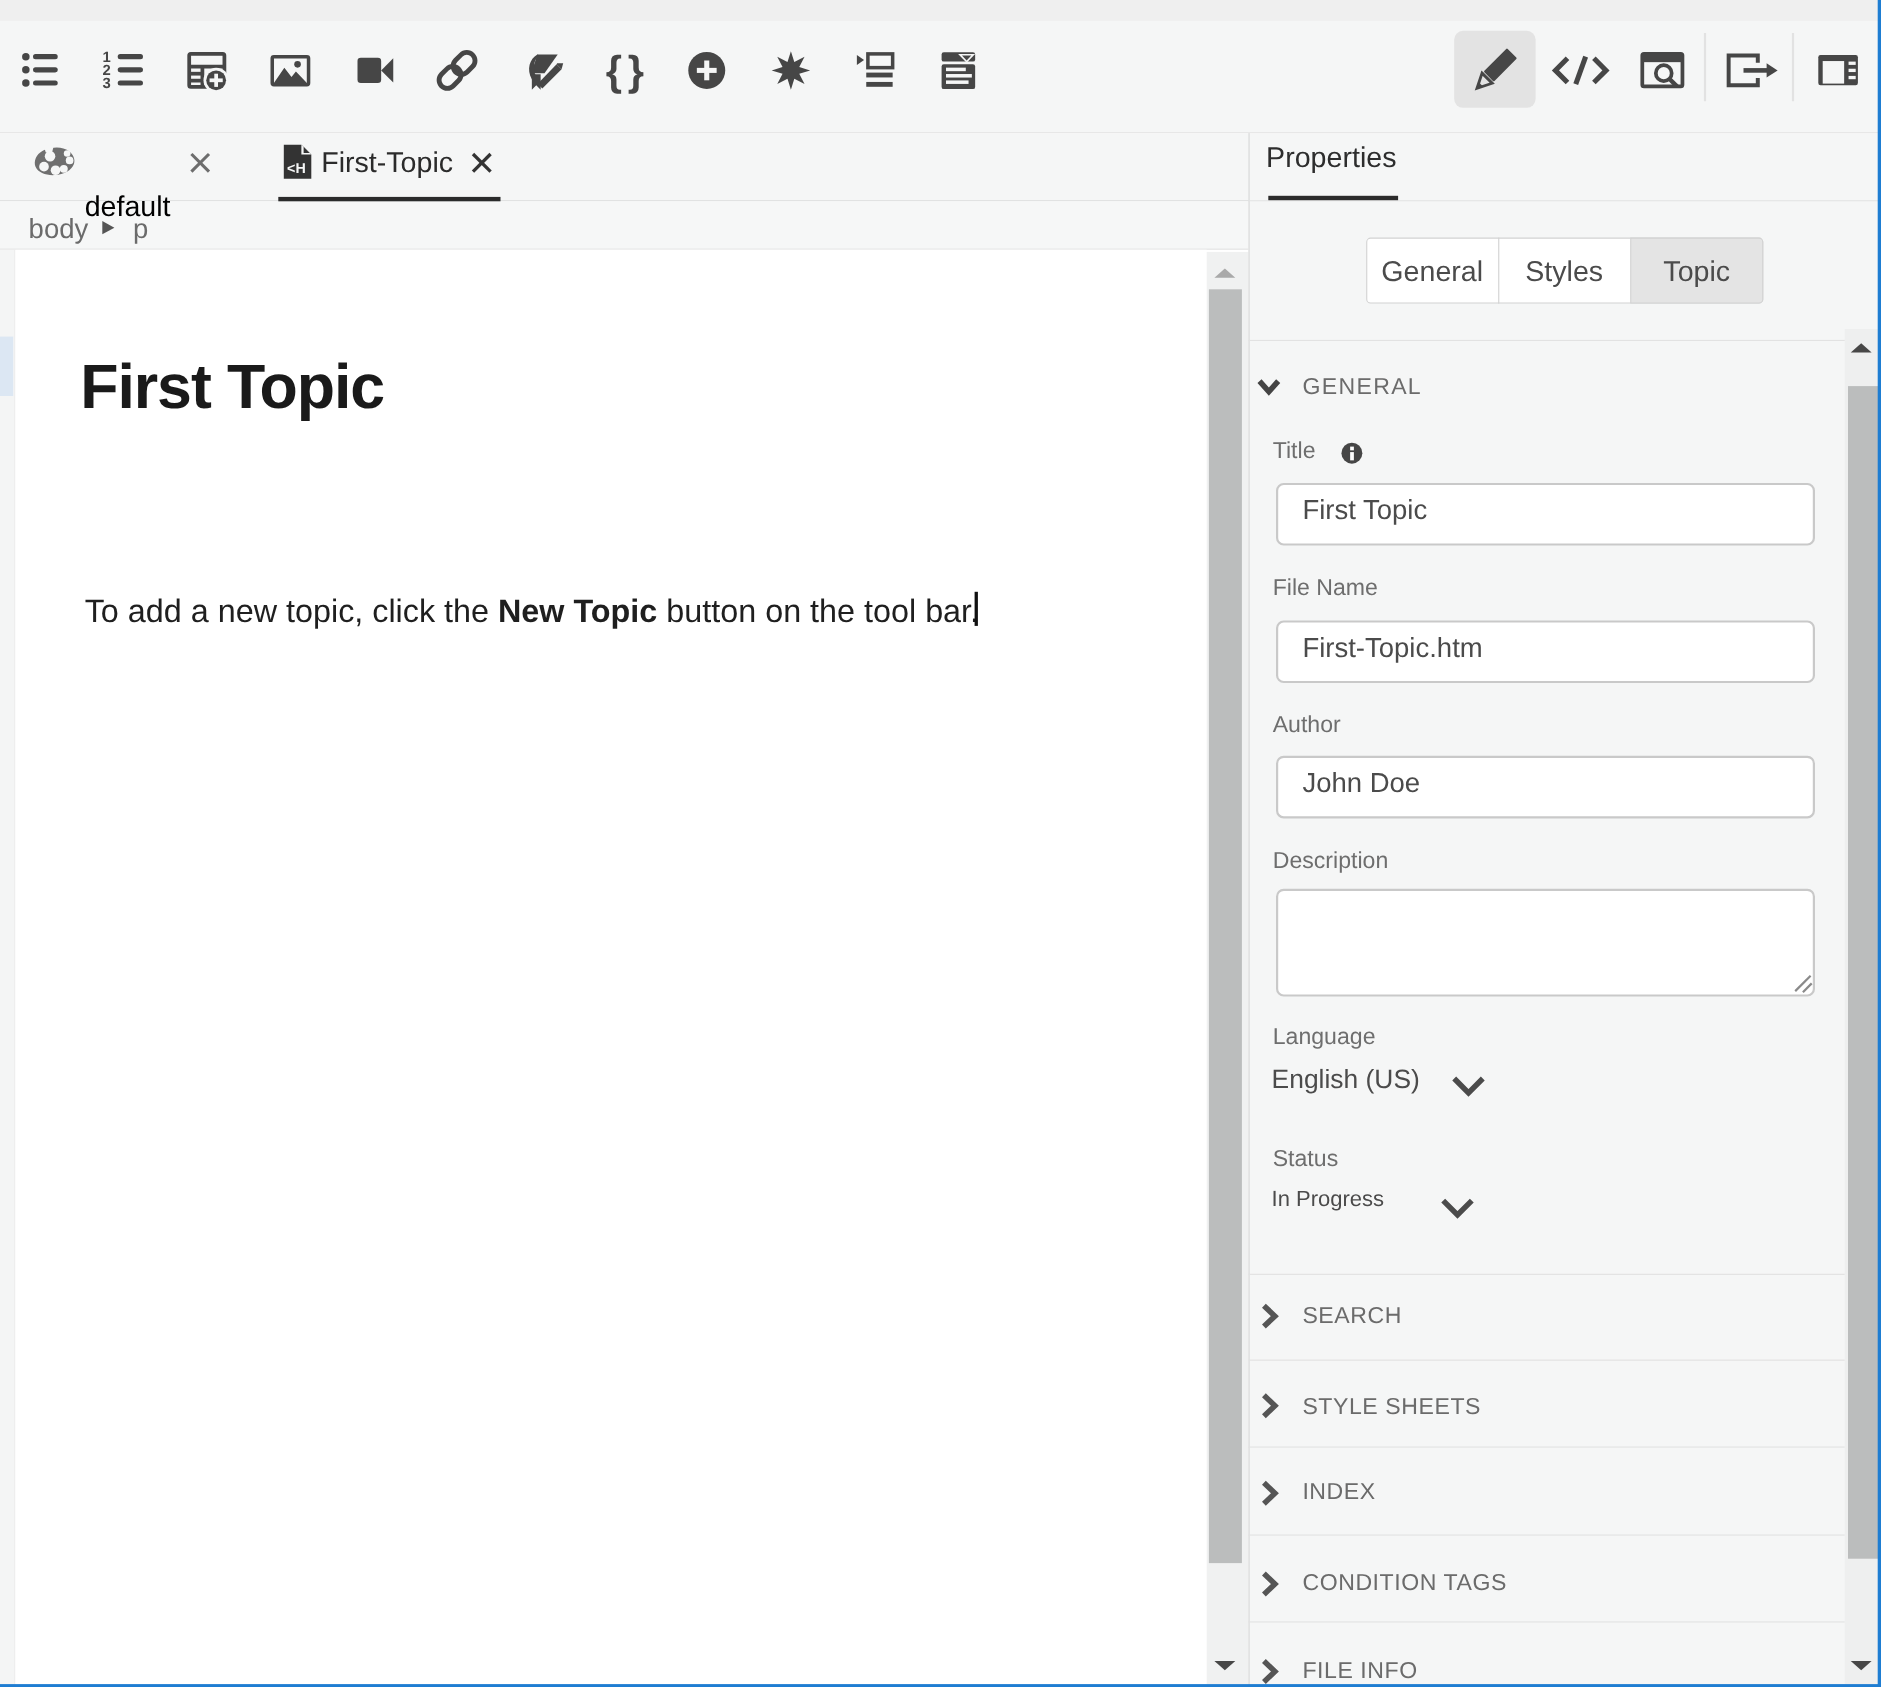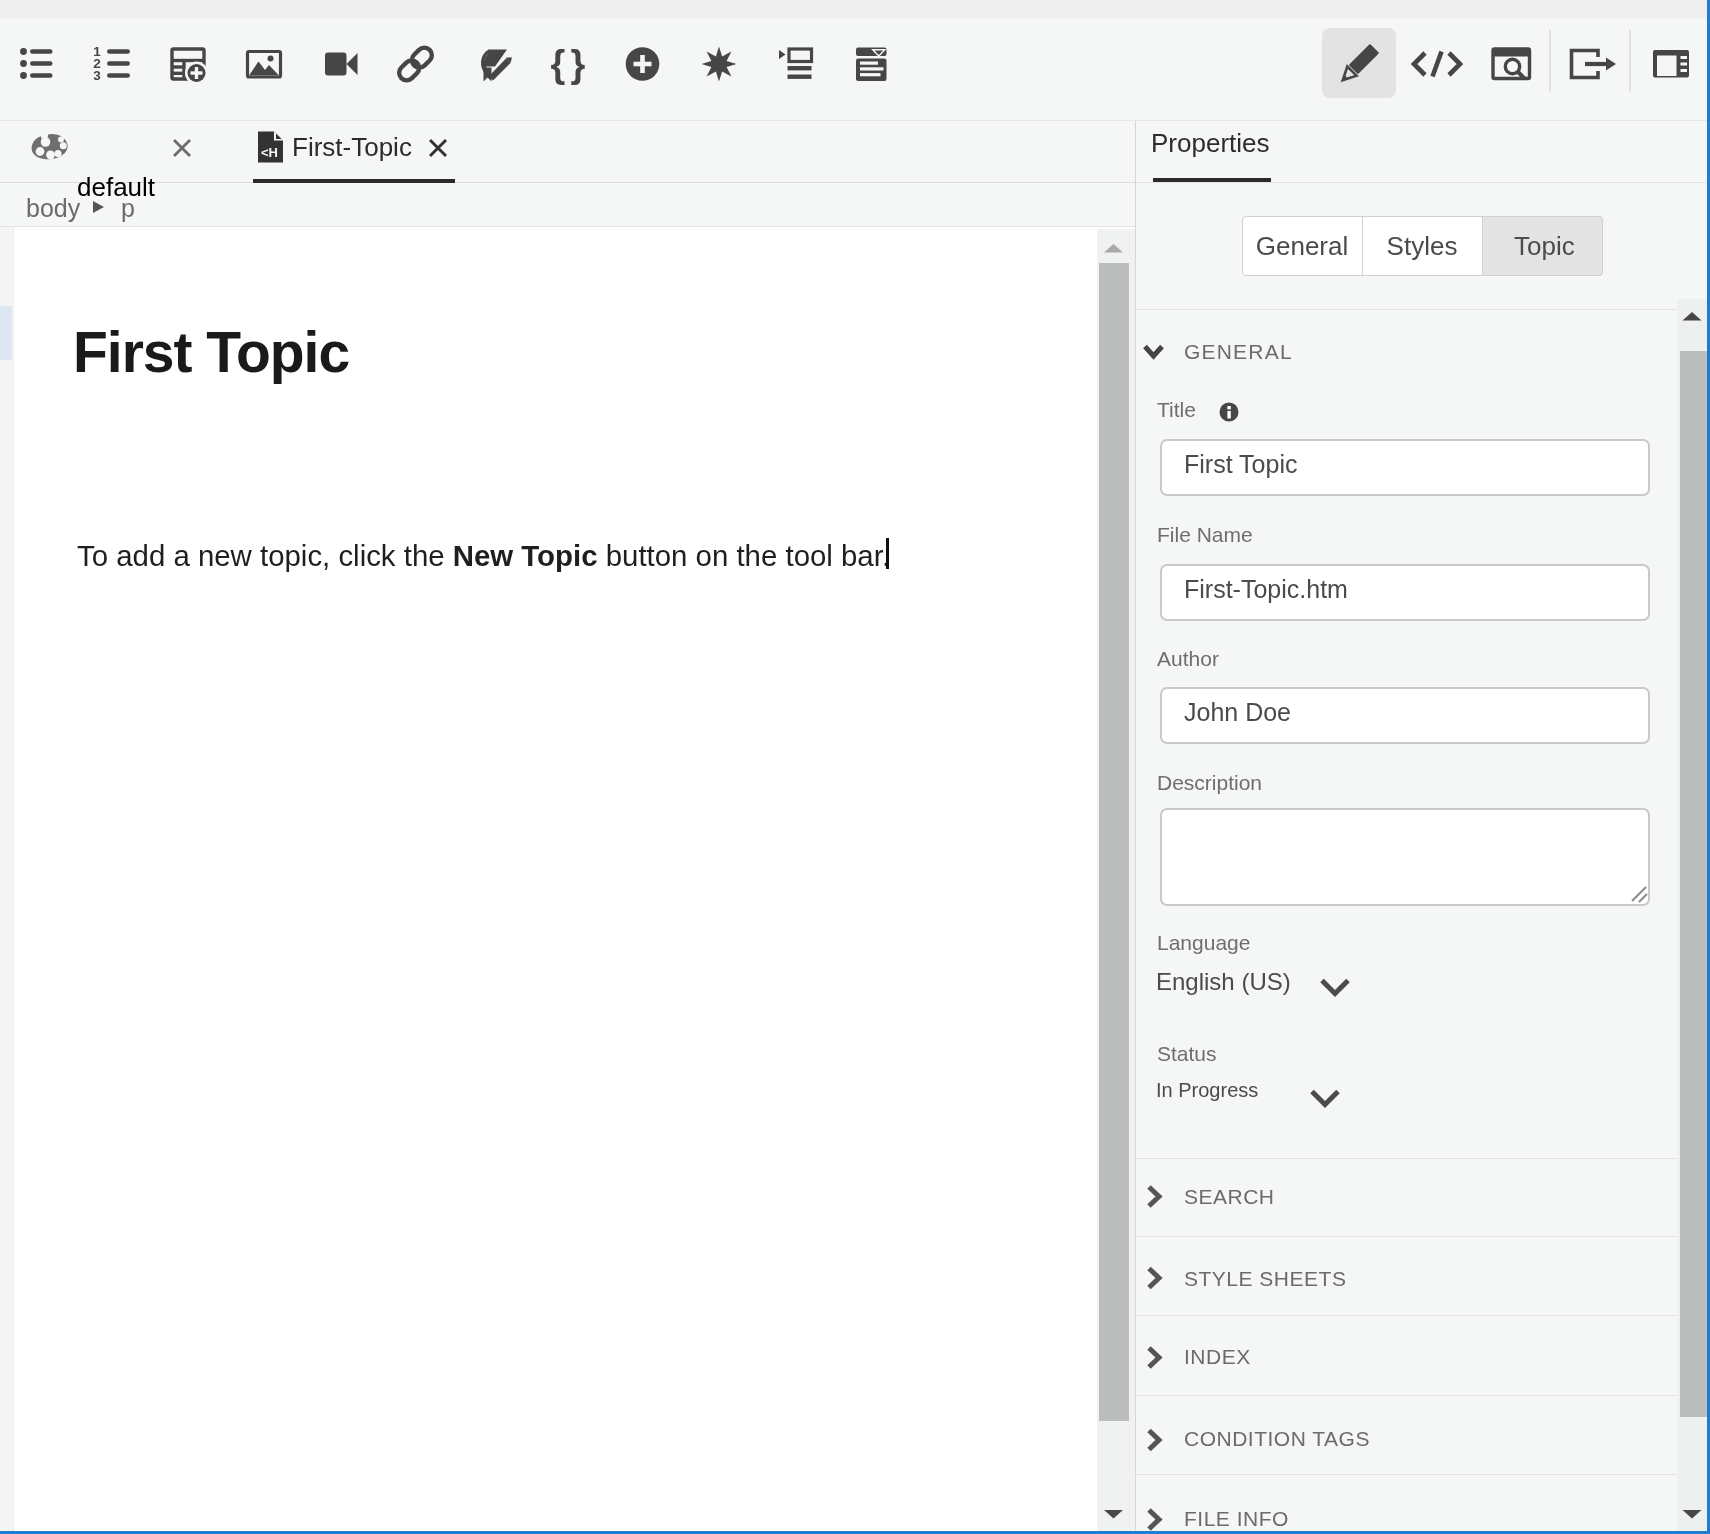--- a/index.html
+++ b/index.html
@@ -42,21 +42,21 @@
   <div class="abs" style="left:77px;top:534px;font-size:29.4px;color:#1f1f1f;line-height:44px;">To add a new topic, click the <b>New Topic</b> button on the tool bar.</div>
   <div class="abs" style="left:886px;top:538px;width:2.5px;height:31px;background:#111;"></div>
 
   <div class="abs" style="left:1151px;top:128px;font-size:26px;color:#2d2d2d;">Properties</div>
 
   <div class="abs" style="left:1242px;top:216px;width:361px;height:60px;background:#fff;border:1px solid #d2d2d2;border-radius:4px;box-sizing:border-box;"></div>
   <div class="abs" style="left:1362px;top:216px;width:1px;height:60px;background:#d2d2d2;"></div>
   <div class="abs" style="left:1482px;top:216px;width:121px;height:60px;background:#e4e4e4;border:1px solid #d2d2d2;border-radius:0 4px 4px 0;box-sizing:border-box;"></div>
   <div class="abs" style="left:1242px;top:231px;width:120px;text-align:center;font-size:26px;color:#4b4b4b;">General</div>
   <div class="abs" style="left:1362px;top:231px;width:120px;text-align:center;font-size:26px;color:#4b4b4b;">Styles</div>
-  <div class="abs" style="left:1482px;top:231px;width:121px;font-size:26px;color:#4b4b4b;padding-left:32px;">Topic</div>
+  <div class="abs" style="left:1482px;top:231px;width:121px;text-align:center;font-size:26px;color:#4b4b4b;">Topic</div>
 
   <div class="abs" style="left:1135px;top:309px;width:542px;height:1px;background:#e2e2e2;"></div>
 
   <div class="abs" style="left:1184px;top:340px;font-size:21px;color:#6b6b6b;letter-spacing:1.2px;">GENERAL</div>
 
   <div class="abs" style="left:1157px;top:398px;font-size:21px;color:#6e6e6e;">Title</div>
   <div class="abs" style="left:1160px;top:439px;width:490px;height:57px;background:#fff;border:2px solid #c9c9c9;border-radius:7px;box-sizing:border-box;"></div>
   <div class="abs" style="left:1184px;top:450px;font-size:25px;color:#4b4b4b;">First Topic</div>
 
   <div class="abs" style="left:1157px;top:523px;font-size:21px;color:#6e6e6e;">File Name</div>

